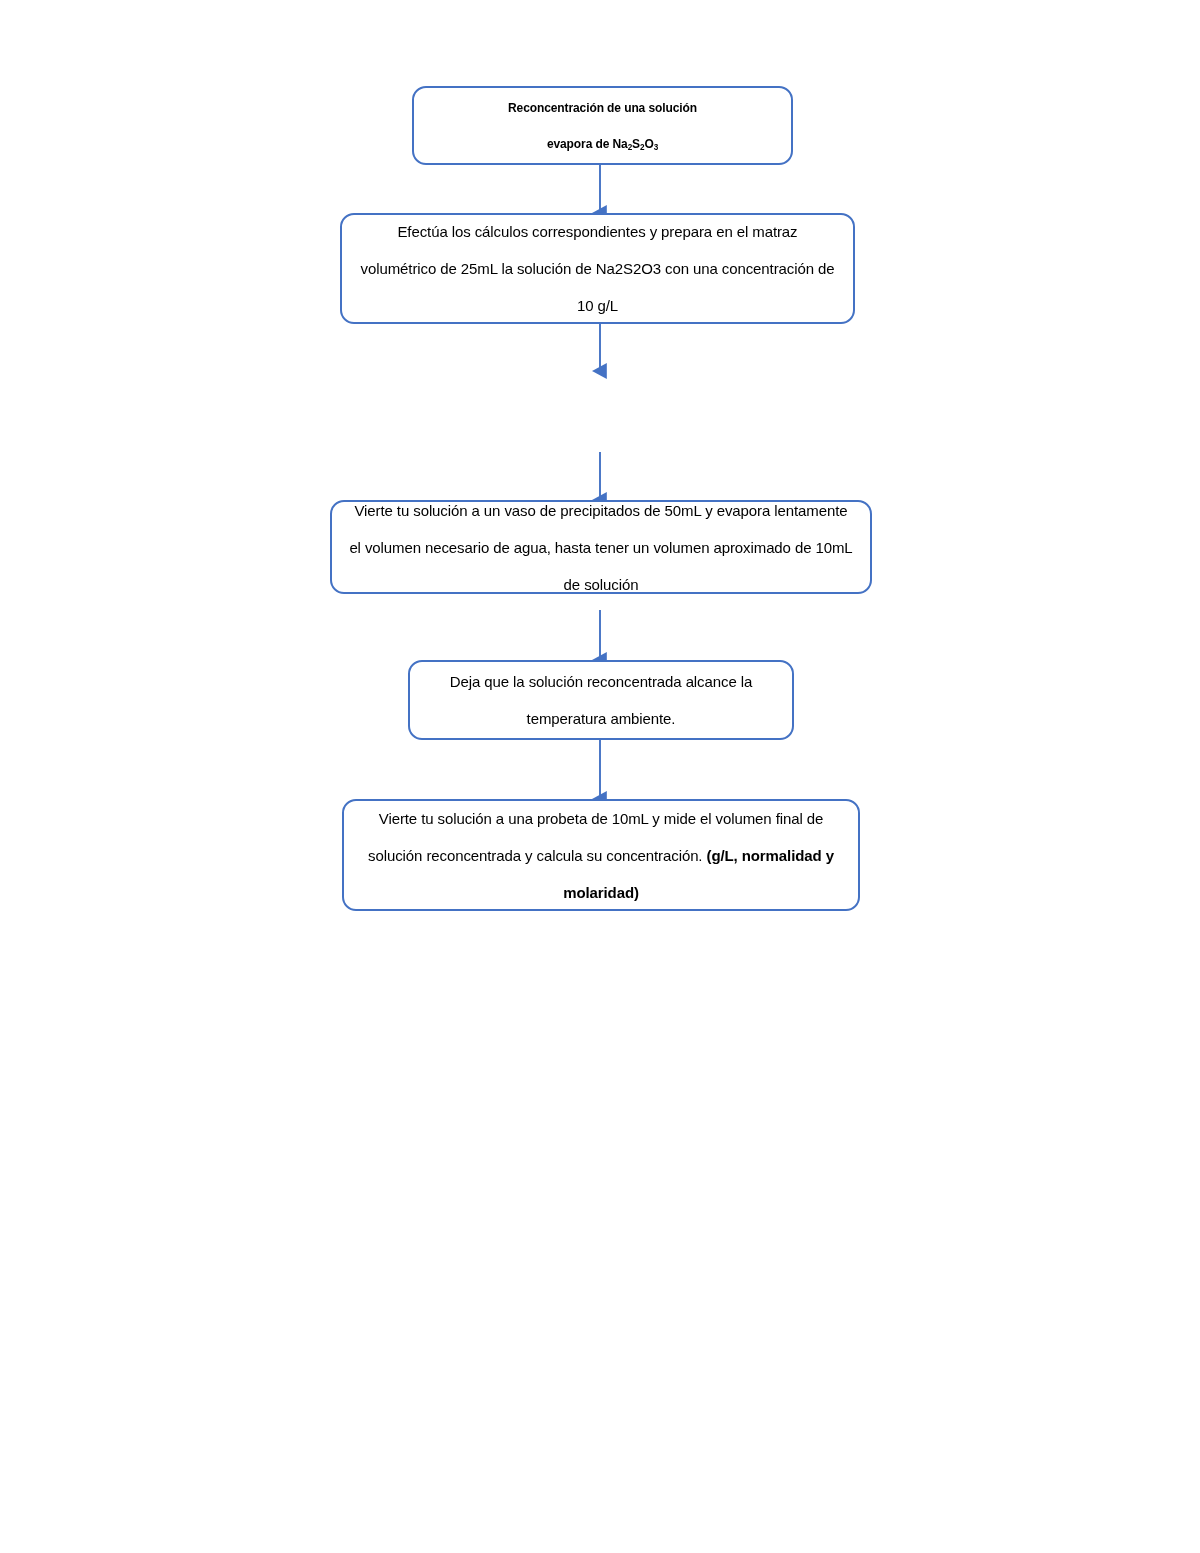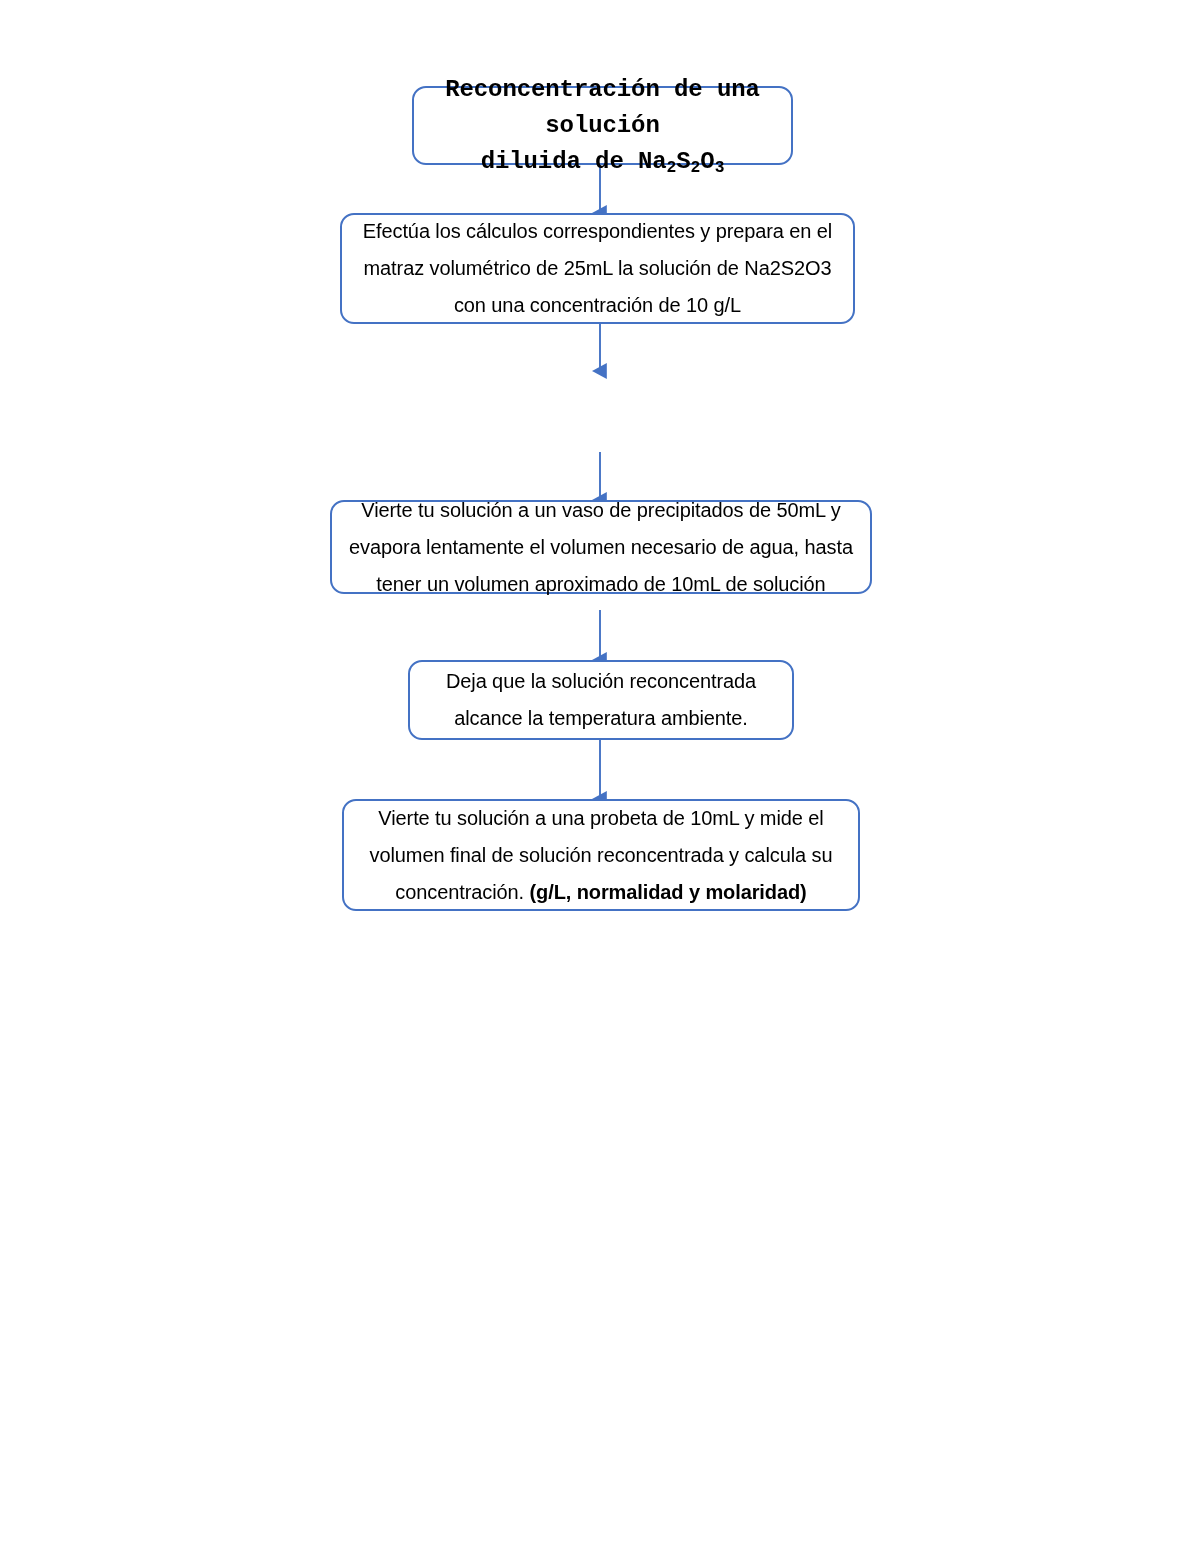--- a/index.html
+++ b/index.html
@@ -38,35 +38,34 @@
     position: absolute;
     box-sizing: border-box;
     background: #ffffff;
     border: 2.2px solid #4472C4;
     border-radius: 14px;
     display: flex;
     align-items: center;
     justify-content: center;
     text-align: center;
     color: #000000;
-    font-size: 20px;
+    font-size: 15px;
     line-height: 37px;
     letter-spacing: -0.1px;
     padding: 4px 16px;
   }
   .node .txt {
     display: block;
     width: 100%;
     white-space: pre-line;
   }
   .node.title {
     font-weight: bold;
-    font-size: 24px;
+    font-size: 12px;
     line-height: 36px;
-    font-family: Liberation Mono, monospace;
   }
   .node .bold {
     font-weight: bold;
   }
   sub {
     font-size: 0.68em;
     vertical-align: -0.25em;
     line-height: 0;
   }
 
@@ -91,21 +90,21 @@
       <g stroke="#4472C4" stroke-width="1.9" fill="none" marker-end="url(#ah)">
         <line x1="600" y1="165" x2="600" y2="213"></line>
         <line x1="600" y1="324" x2="600" y2="371"></line>
         <line x1="600" y1="452" x2="600" y2="500"></line>
         <line x1="600" y1="610" x2="600" y2="660"></line>
         <line x1="600" y1="740" x2="600" y2="799"></line>
       </g>
     </svg>
 
     <div class="node title" style="left:412px; top:86px; width:381px; height:79px;">
-      <span class="txt"><span>Reconcentración de una solución</span><br><span>diluida de Na</span><sub>2</sub><span>S</span><sub>2</sub><span>O</span><sub>3</sub></span>
+      <span class="txt"><span>Reconcentración de una solución</span><br><span>evapora de Na</span><sub>2</sub><span>S</span><sub>2</sub><span>O</span><sub>3</sub></span>
     </div>
 
     <div class="node" style="left:340px; top:213px; width:515px; height:111px;">
       <span class="txt">Efectúa los cálculos correspondientes y prepara en el matraz volumétrico de 25mL la solución de Na2S2O3 con una concentración de 10 g/L</span>
     </div>
 
 
     <div class="node" style="left:330px; top:500px; width:542px; height:94px;">
       <span class="txt">Vierte tu solución a un vaso de precipitados de 50mL y evapora lentamente el volumen necesario de agua, hasta tener un volumen aproximado de 10mL de solución</span>
     </div>

